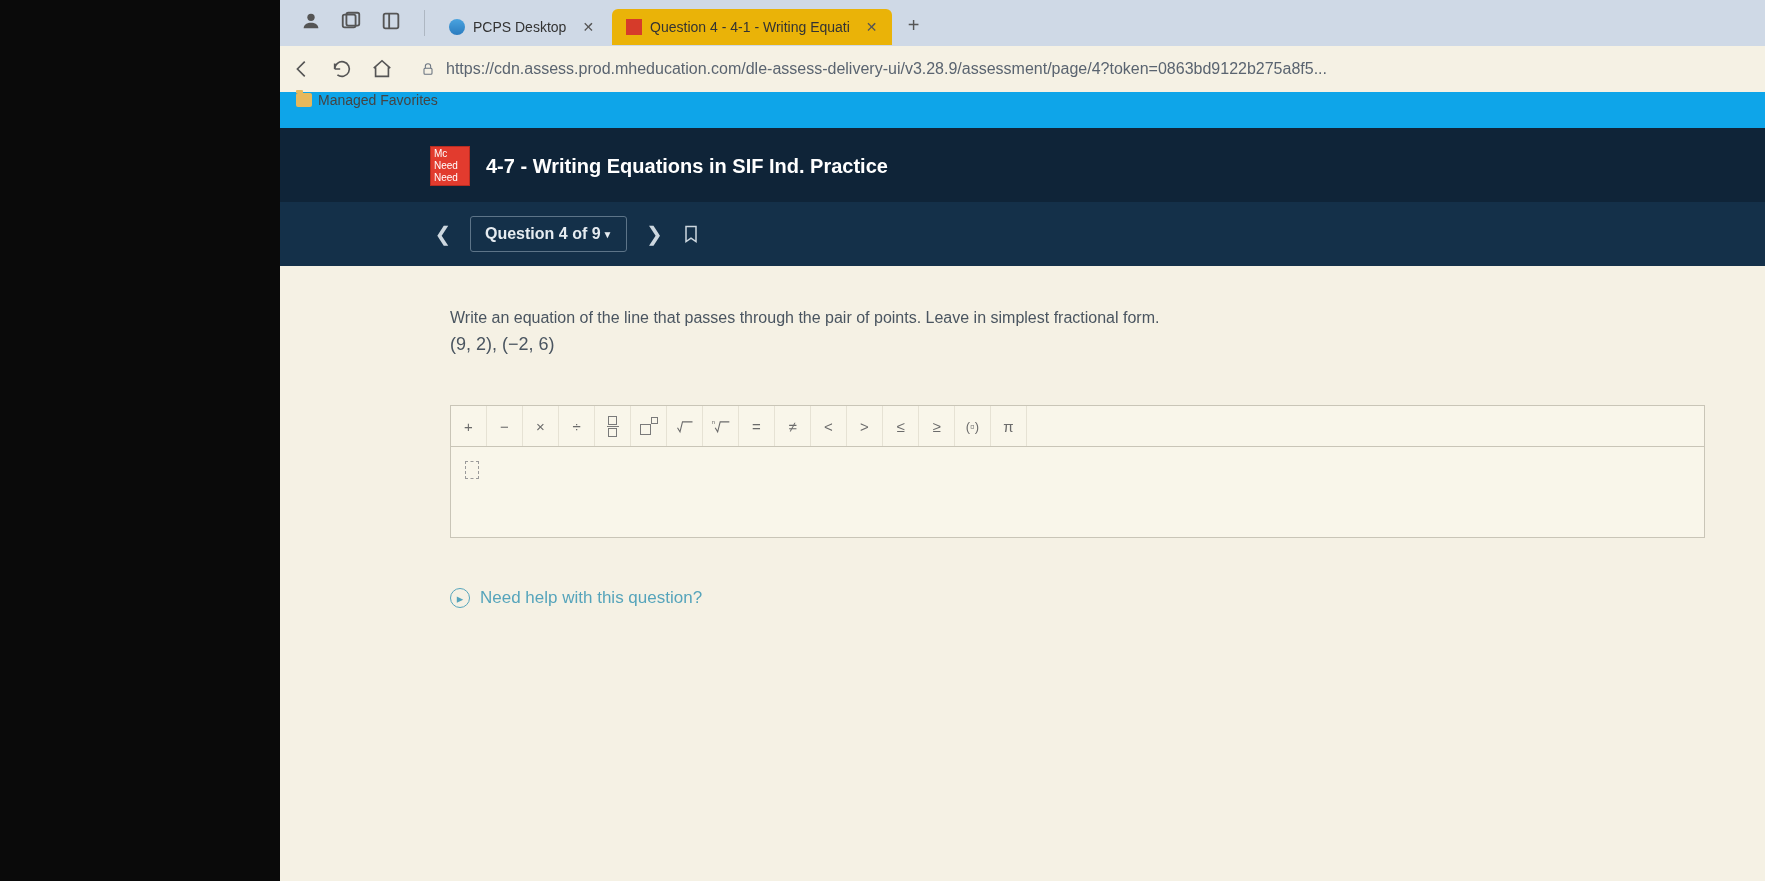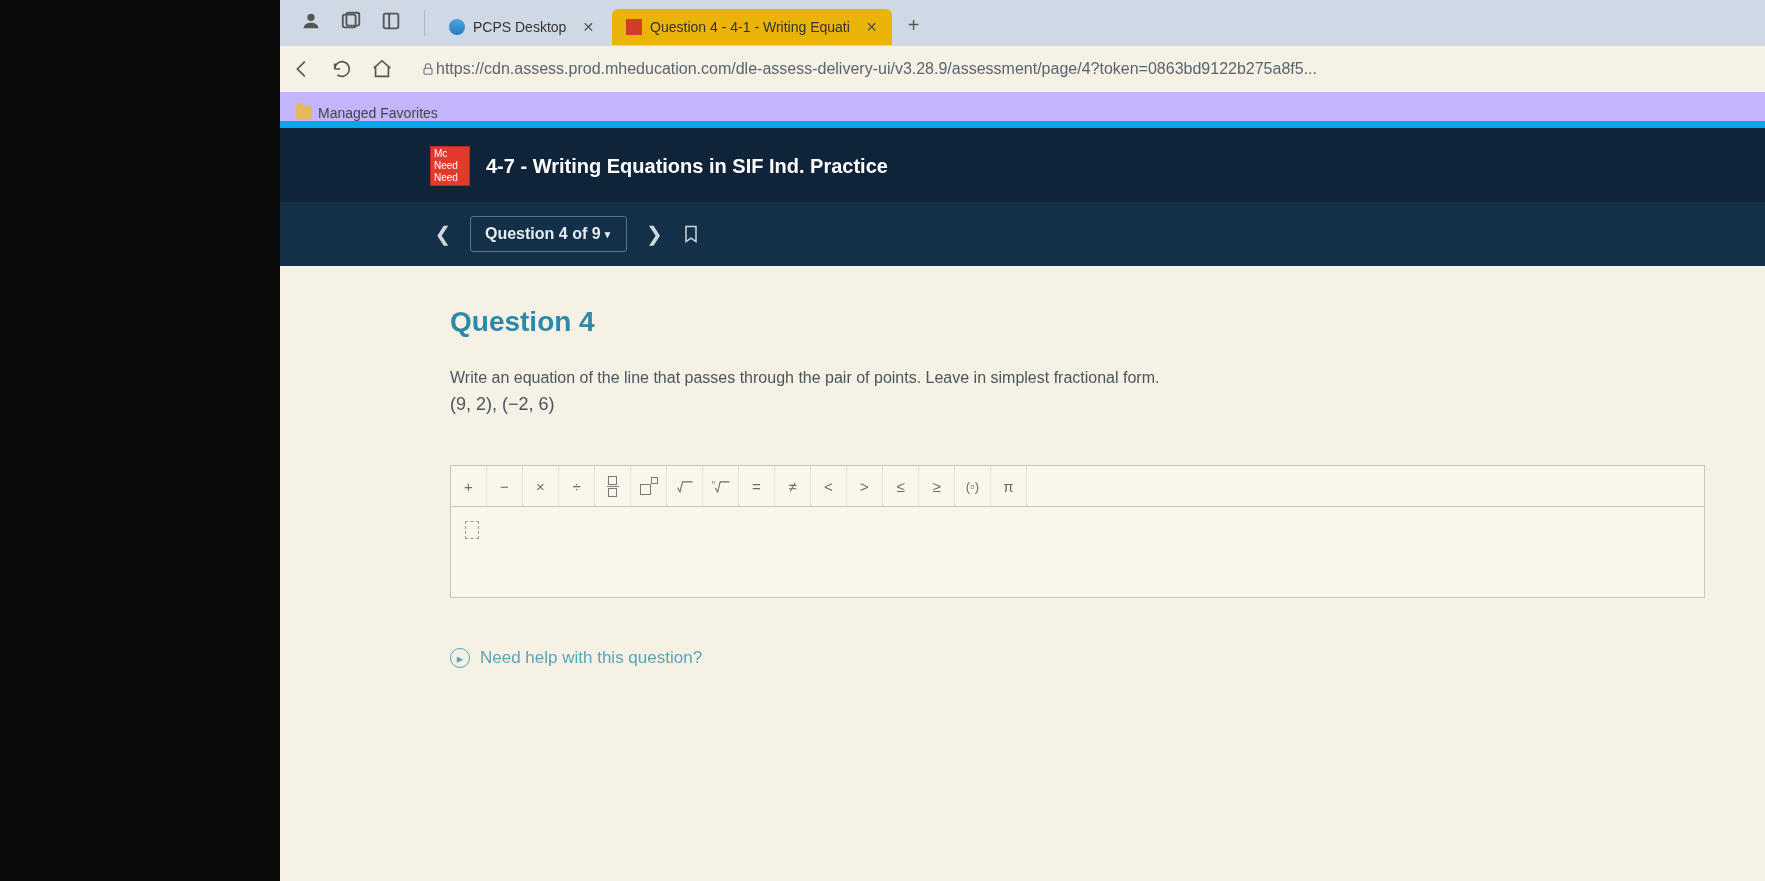--- a/index.html
+++ b/index.html
@@ -14,24 +14,24 @@
   .tab.active { background:#eab308;justify-content:flex-end; }
   .tab-close { font-size:14px; color:#555; margin-left:8px; cursor:pointer; }
   .tab-icon { width:16px; height:16px; display:inline-block; }
   .tab-icon.pcps { background:linear-gradient(#4aa3df,#2a7bbf); border-radius:50%; }
   .tab-icon.mcg { background:#d63b2a; }
   .newtab { width:28px; height:28px; display:flex; align-items:center; justify-content:center; font-size:20px; color:#555; cursor:pointer; margin-left:4px; margin-top:4px;}
   
   .addr-row { height:46px; background:#f5f1e4; display:flex; align-items:center; padding:0 10px; gap:16px; }
   .nav-btn { width:24px; height:24px; display:flex; align-items:center; justify-content:center; color:#555; cursor:pointer; }
   .nav-btn svg { width:22px; height:22px; stroke:#555; fill:none; stroke-width:1.8; }
-  .url-box { flex:1; display:flex; align-items:center; font-size:16px; color:#5a6470; padding:6px 10px; }
+  .url-box { flex:1; display:flex; align-items:center; gap:10px; font-size:16px; color:#5a6470; padding:6px 10px; }
   .lock { width:16px; height:16px; }
   
-  .bookmarks { height:36px; background:#c4b5fd; display:flex; align-items:flex-end; padding:0 16px; gap:8px; border-bottom:7px solid #0ea5e9; }
+  .bookmarks { height:36px; background:#0ea5e9; display:flex; align-items:flex-start; padding:0 16px; gap:8px; border-bottom:3px solid #0ea5e9; }
   .bm-item { display:flex; align-items:center; gap:6px; font-size:14px; color:#444; cursor:pointer; }
   .bm-folder { width:16px; height:14px; background:#e6b85c; border-radius:2px; position:relative; }
   .bm-folder::before { content:""; position:absolute; top:-3px; left:0; width:7px; height:3px; background:#e6b85c; border-radius:1px 1px 0 0;}
   
   .page { position:absolute; top:128px; left:0; right:0; bottom:0; background:#f5f1e4; }
   
   .assess-hdr { background:#0f2438; color:#fff; padding:18px 0 0 0; }
   .hdr-inner { padding:0 0 16px 150px; display:flex; align-items:center; gap:16px; }
   .mcgraw-logo { width:40px; height:40px; background:#e23b2e; color:#fff; font-size:10px; line-height:12px; font-weight:normal; display:flex; flex-direction:column; justify-content:center; padding:2px 3px; border:1px solid #b82c21;}
   .hdr-title { font-size:20px; font-weight:bold; }
@@ -148,21 +148,20 @@
           <span class="caret">▼</span>
         </div>
         <div class="qnav-arrow">❯</div>
         <svg class="bookmark-ic" viewBox="0 0 24 24">
             <path d="M6 3h12v18l-6-4-6 4z" fill="none" stroke="#cdd7df" stroke-width="1.8"></path>
           </svg>
       </div>
     </div>
 
     <div class="qbody">
-      <div class="qtitle">Question 4</div>
       <div class="qtext">Write an equation of the line that passes through the pair of points. Leave in simplest fractional form.</div>
       <div class="qpoints">(9, 2),  (−2, 6)</div>
 
       <div class="math-area">
         <div class="math-tool">
           <div class="tbtn">+</div>
           <div class="tbtn">−</div>
           <div class="tbtn">×</div>
           <div class="tbtn">÷</div>
           <div class="tbtn">

